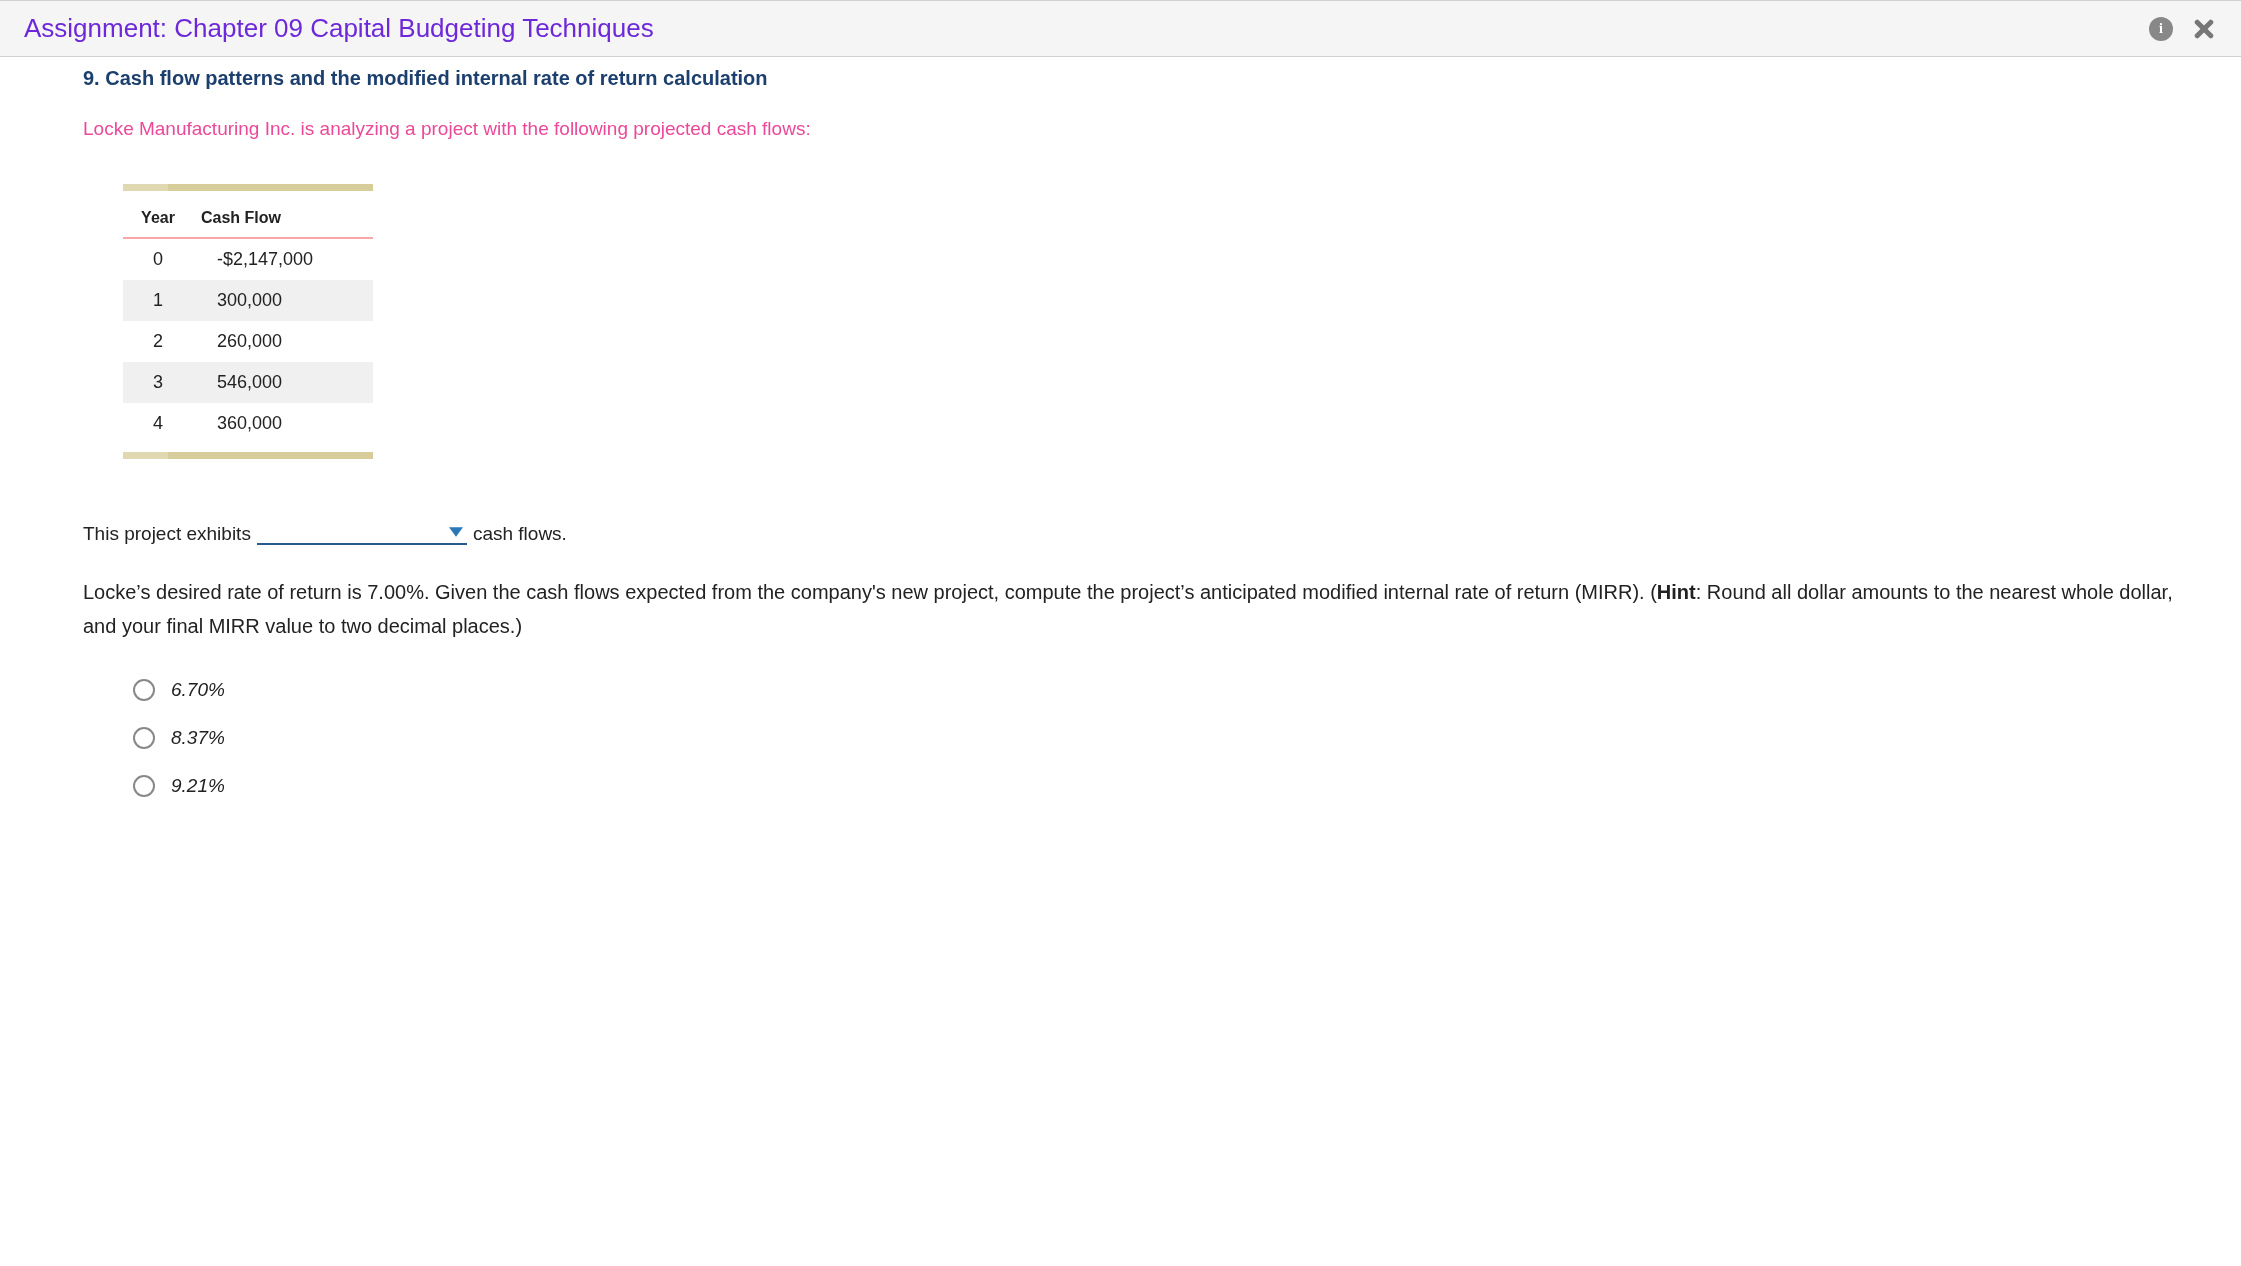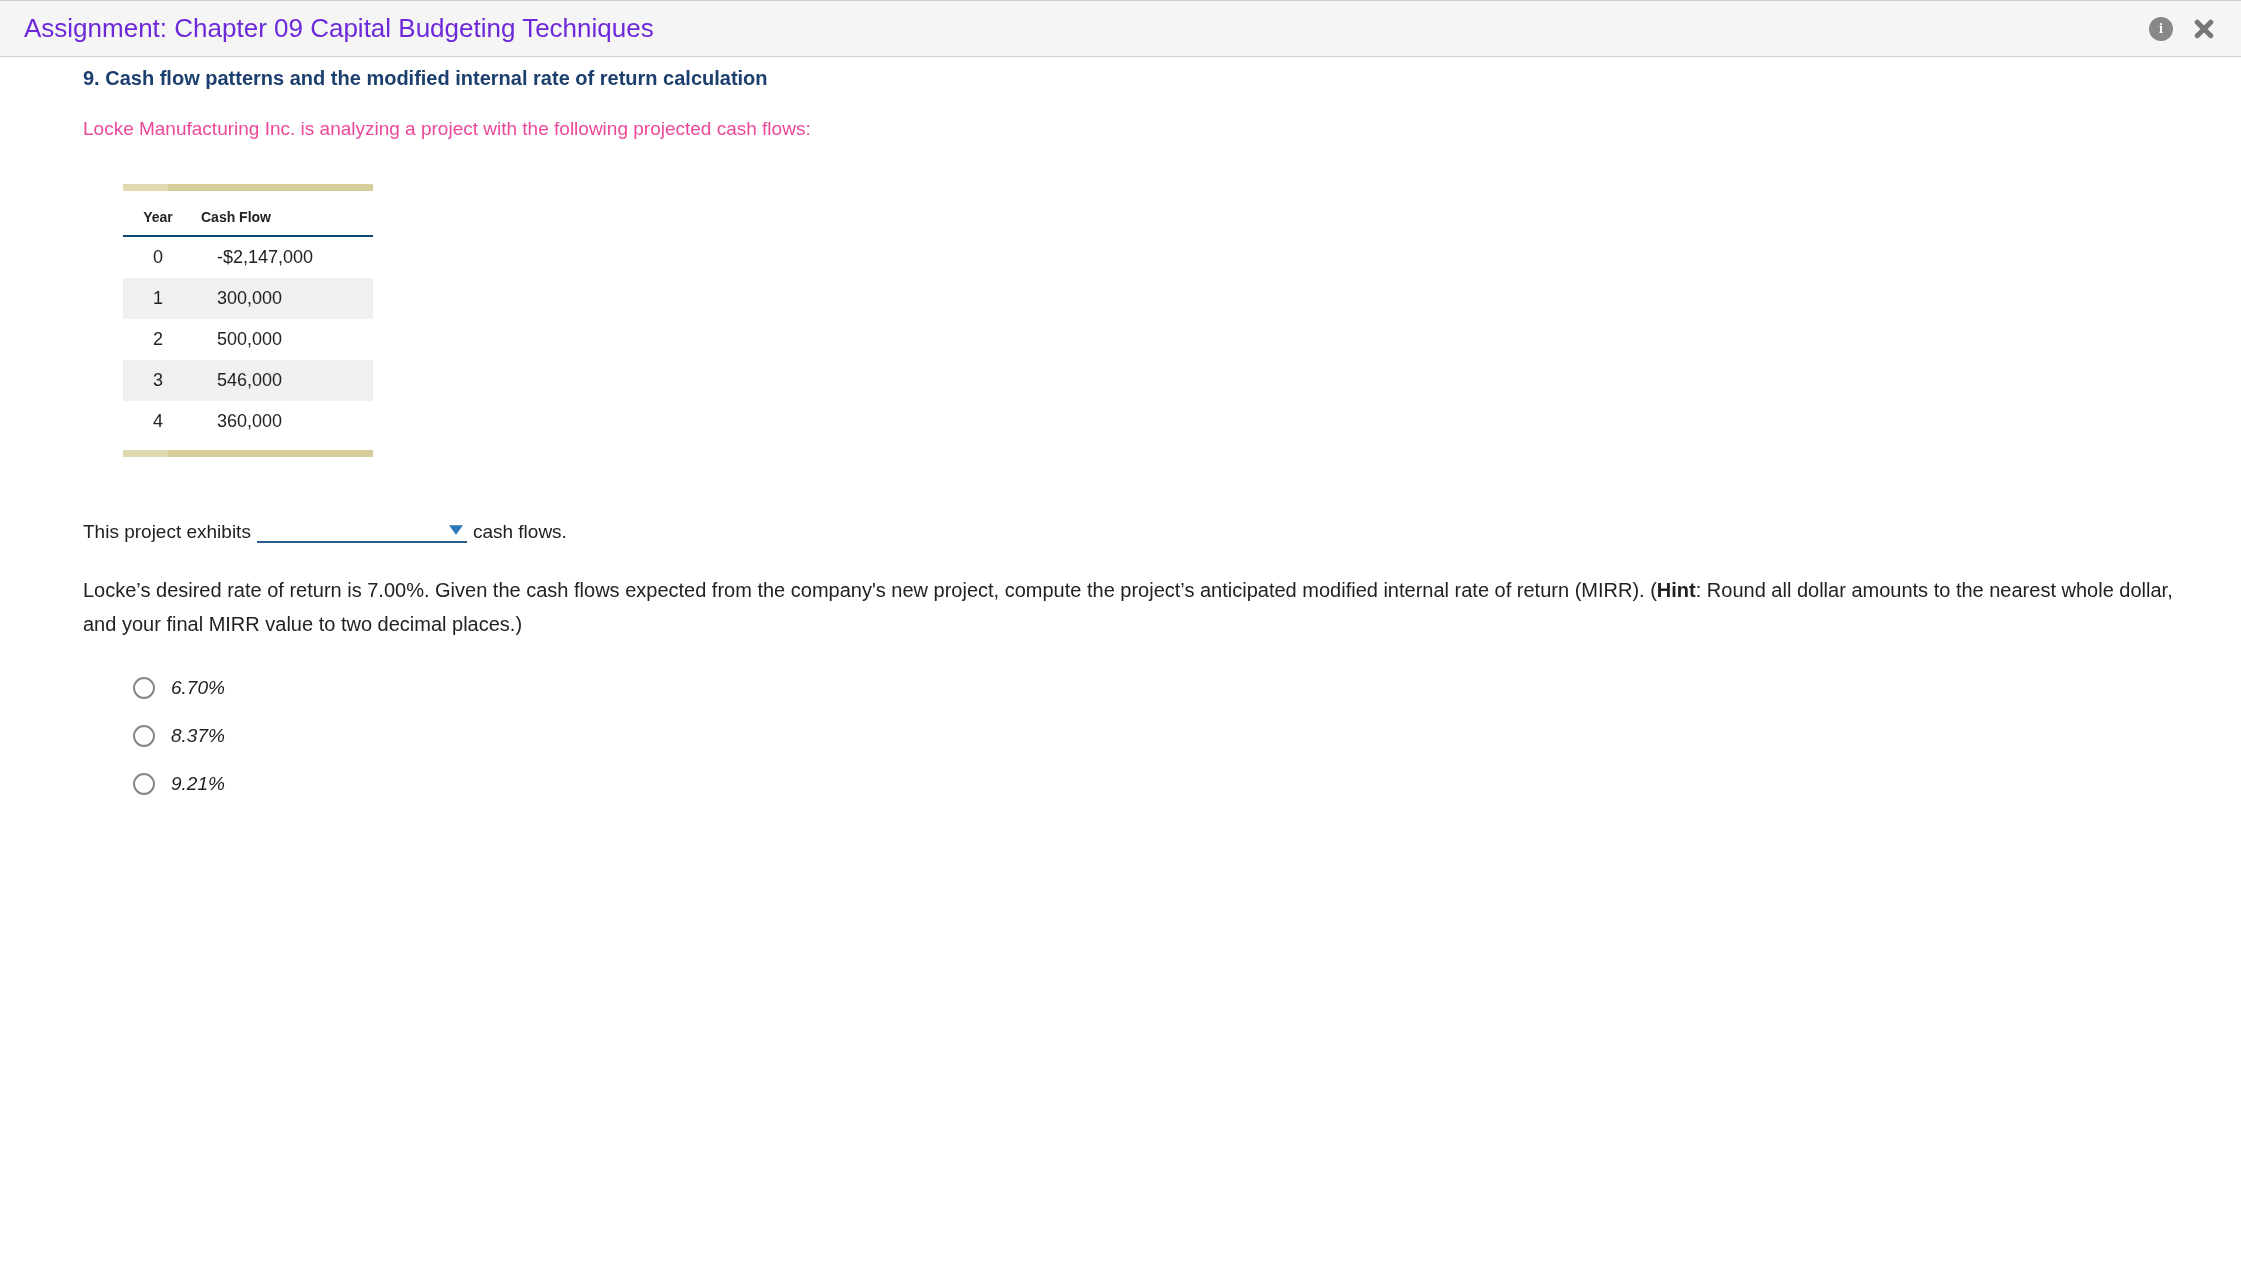--- a/index.html
+++ b/index.html
@@ -100,24 +100,24 @@
       flex: 1;
       background: #d6cd9a;
     }
     .cf-table {
       width: 100%;
       border-collapse: collapse;
       margin: 8px 0;
     }
     .cf-table th {
       text-align: left;
-      font-size: 14px;
+      font-size: 16px;
       font-weight: bold;
       padding: 10px 8px;
-      border-bottom: 2px solid #0c4a6e;
+      border-bottom: 2px solid #fca5a5;
     }
     .cf-table th.year-col {
       width: 70px;
       text-align: center;
     }
     .cf-table td {
       font-size: 18px;
       padding: 10px 8px;
     }
     .cf-table td.year-cell {
@@ -215,21 +215,21 @@
         <tr>
           <td class="year-cell">0</td>
           <td class="flow-cell">-$2,147,000</td>
         </tr>
         <tr class="odd">
           <td class="year-cell">1</td>
           <td class="flow-cell">300,000</td>
         </tr>
         <tr>
           <td class="year-cell">2</td>
-          <td class="flow-cell">500,000</td>
+          <td class="flow-cell">260,000</td>
         </tr>
         <tr class="odd">
           <td class="year-cell">3</td>
           <td class="flow-cell">546,000</td>
         </tr>
         <tr>
           <td class="year-cell">4</td>
           <td class="flow-cell">360,000</td>
         </tr>
       </tbody>

